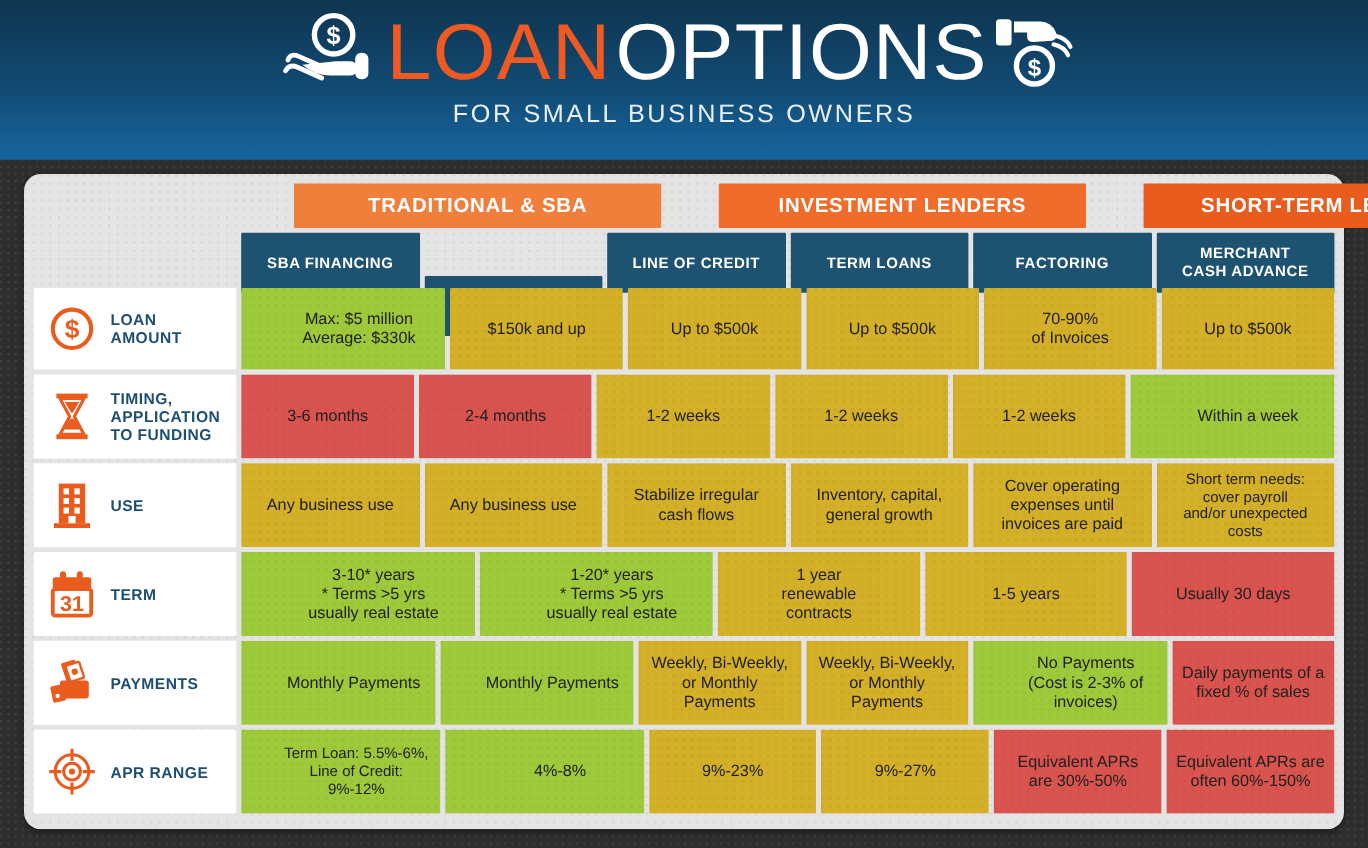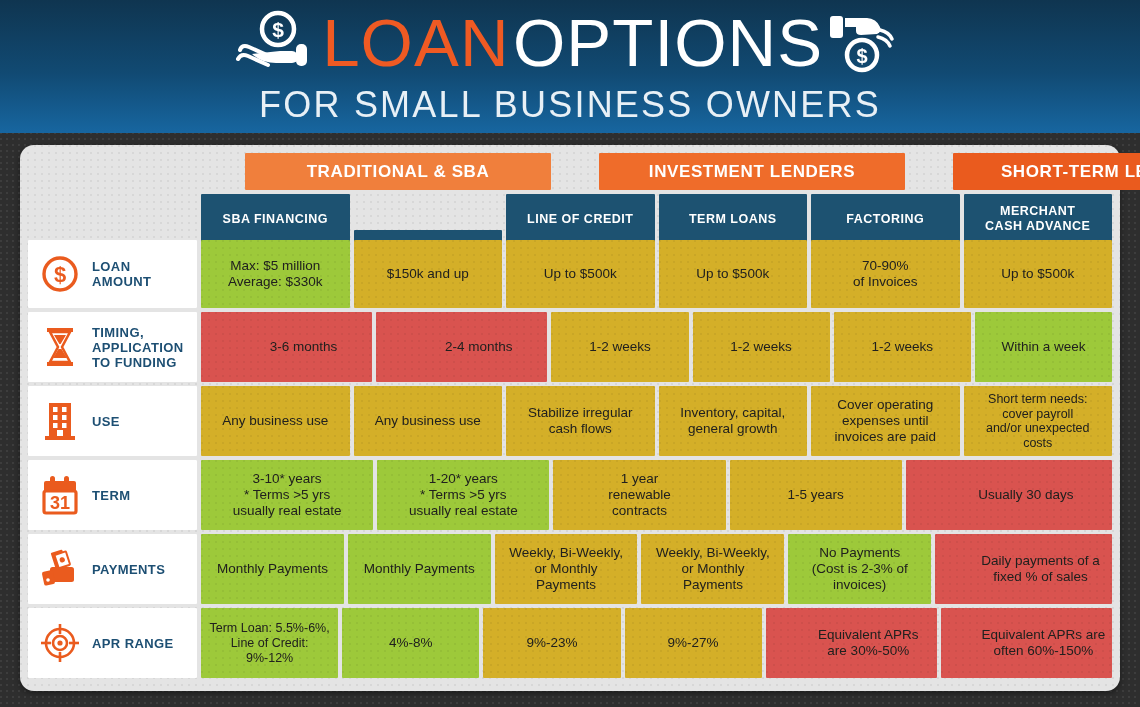--- a/index.html
+++ b/index.html
@@ -52,21 +52,21 @@
     line-height: 66px;
     font-weight: 400;
     letter-spacing: 1px;
     font-family: "Liberation Sans", sans-serif;
     transform: scaleX(1.02);
   }
   .title-loan  { color: #ef5a23; }
   .title-opts  { color: #ffffff; }
   #subtitle {
     color: #e8f0f6;
-    font-size: 36px;
+    font-size: 21px;
     letter-spacing: 2.2px;
     font-weight: 300;
     margin-top: 2px;
   }
   .banner-icon { flex: 0 0 auto; }
 
   
   #card {
     position: absolute;
     left: 20px;
@@ -166,23 +166,23 @@
     font-size: 13.5px;
     line-height: 16px;
     padding: 2px 6px;
     border-radius: 1px;
     background-image:
       radial-gradient(circle at 1px 1px, rgba(0,0,0,0.05) 1px, transparent 1.2px);
     background-size: 7px 7px;
     white-space: pre-line;
   }
 
-  .c-green  { background-color: #9dc93a; }
+  .c-green  { background-color: #9dc93a; padding-left: 32px; }
   .c-yellow { background-color: #d4af28; }
-  .c-red    { background-color: #d9534f; padding-left: 40px; }
+  .c-red    { background-color: #d9534f; }
 </style>
 </head>
 <body>
 
 <div id="page">
 
   <div id="banner">
     <div id="banner-inner">
       <div id="title-row">
 

